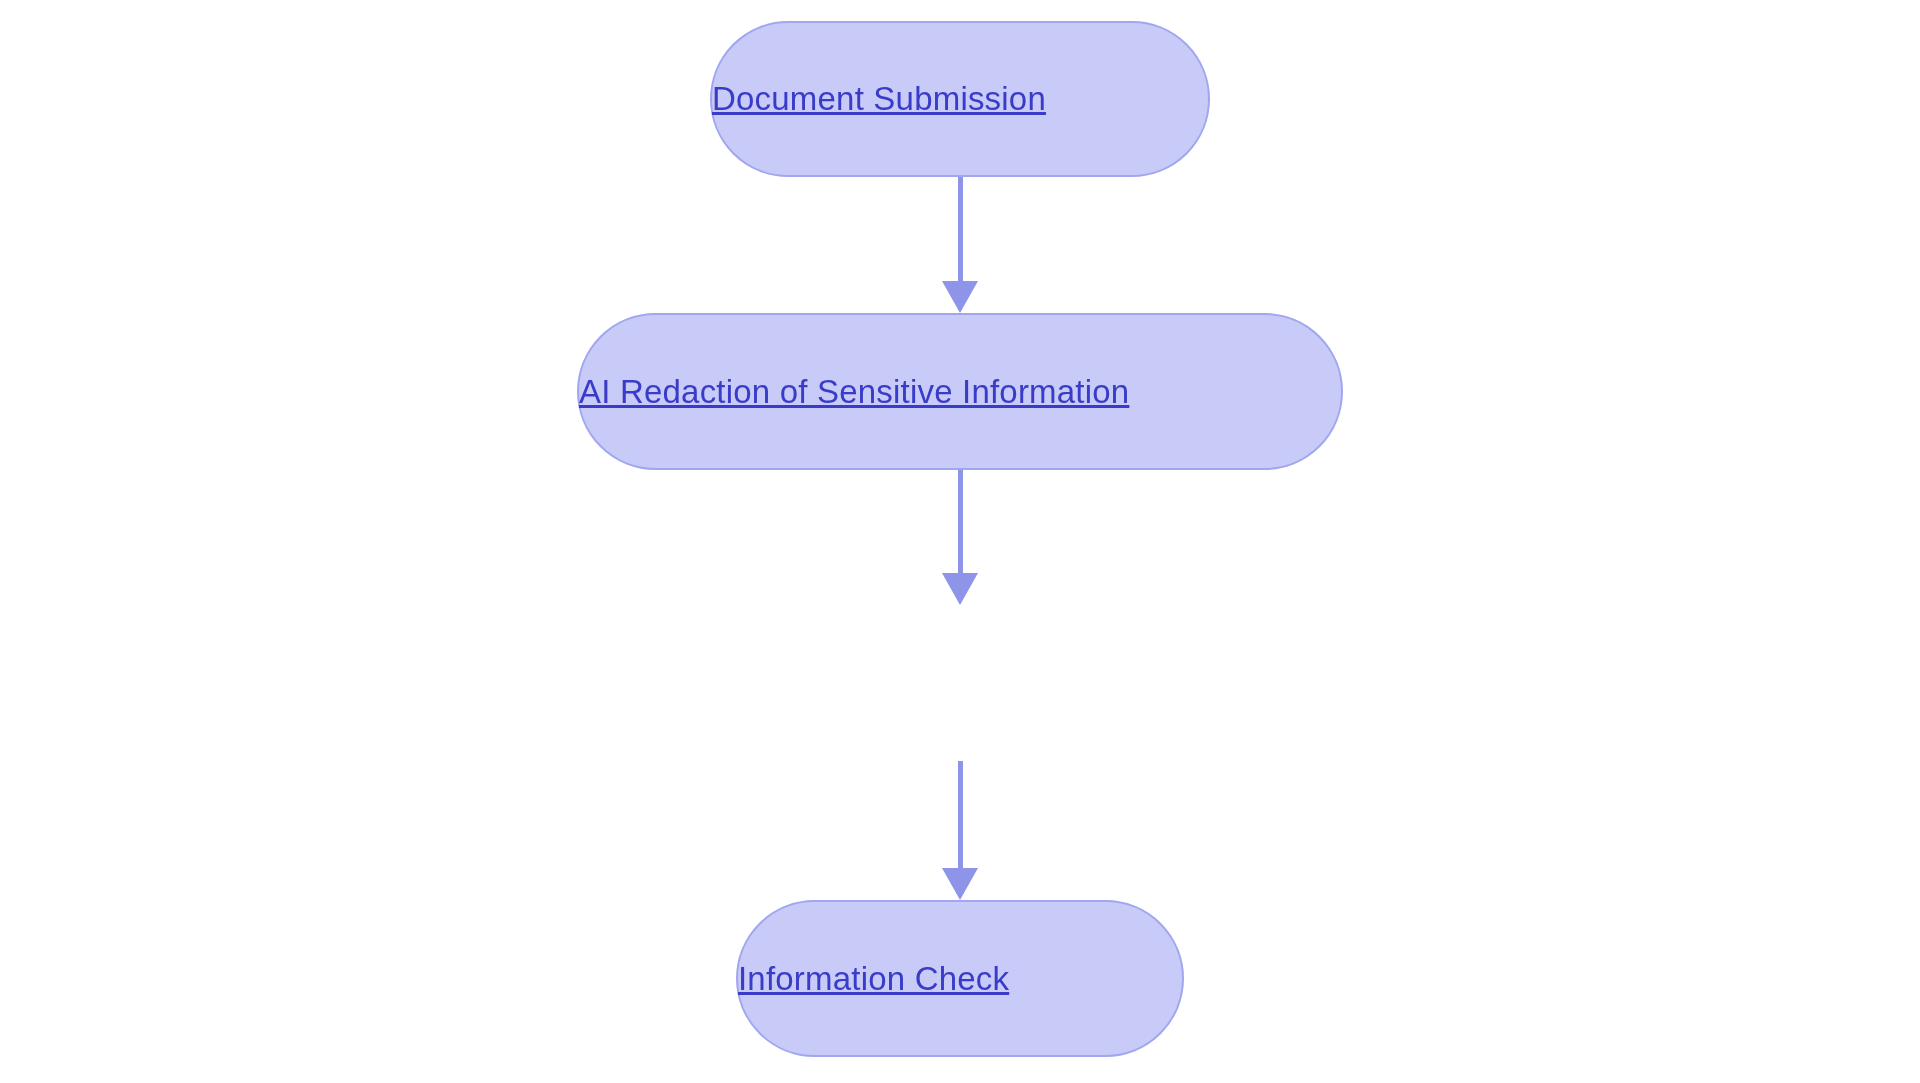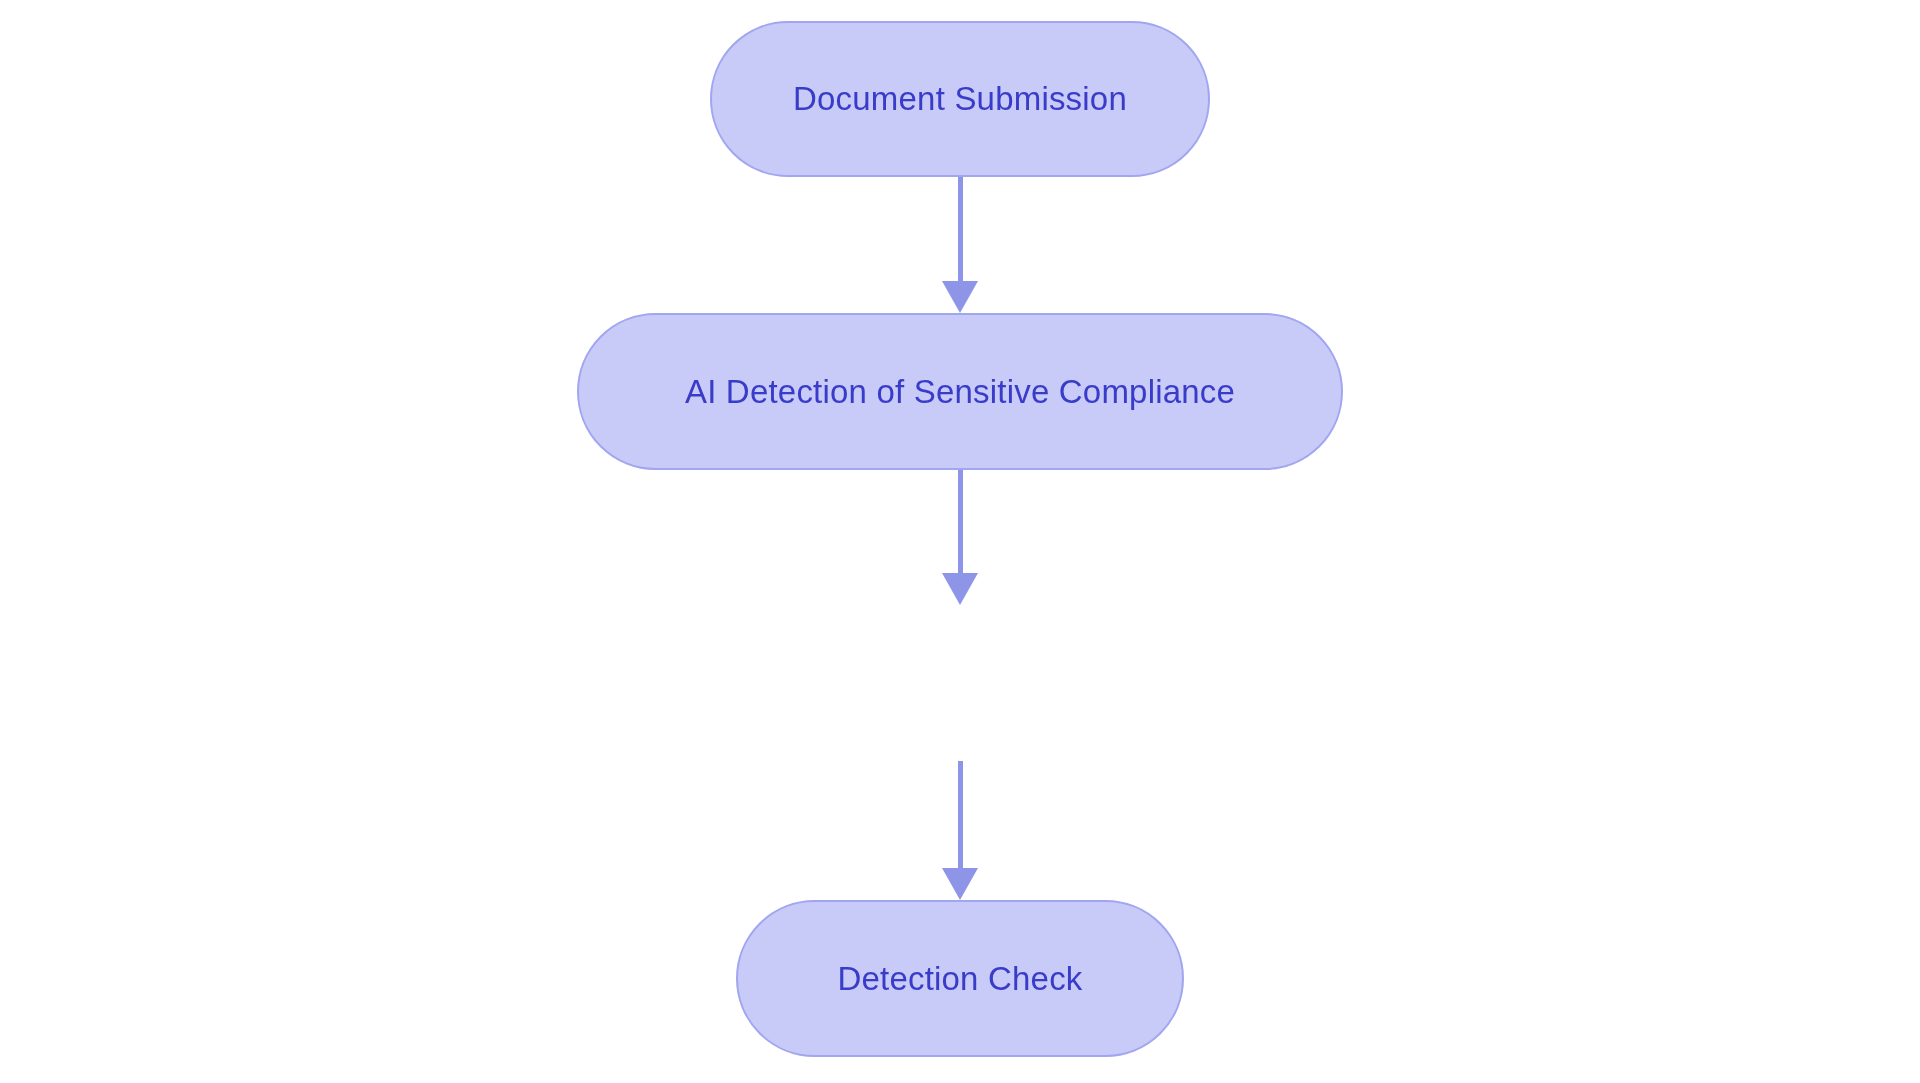--- a/index.html
+++ b/index.html
@@ -24,25 +24,25 @@
   .node {
     position: absolute;
     left: 50%;
     transform: translateX(-50%);
     height: 156px;
     background: var(--node-fill);
     border: 2.5px solid var(--node-border);
     border-radius: 80px;
     display: flex;
     align-items: center;
-    justify-content: center;
     color: var(--node-text);
     font-size: 33px;
     letter-spacing: 0.2px;
     white-space: nowrap;
+    text-decoration: underline;
   }
   .node-1 { top: 21px;  width: 500px; }
   .node-2 { top: 313px; width: 766px; height: 157px; }
   .node-3 { top: 605px; width: 448px; }
   .node-4 { top: 900px; width: 448px; height: 157px; }
 
   .edge {
     position: absolute;
     left: 50%;
     transform: translateX(-50%);
@@ -74,31 +74,31 @@
   <div class="node node-1">
     <span>Document Submission</span>
   </div>
 
   <div class="edge edge-1">
     <div class="shaft"></div>
     <div class="head"></div>
   </div>
 
   <div class="node node-2">
-    <span>AI Detection of Sensitive Compliance</span>
+    <span>AI Redaction of Sensitive Information</span>
   </div>
 
   <div class="edge edge-2">
     <div class="shaft"></div>
     <div class="head"></div>
   </div>
 
 
   <div class="edge edge-3">
     <div class="shaft"></div>
     <div class="head"></div>
   </div>
 
   <div class="node node-4">
-    <span>Detection Check</span>
+    <span>Information Check</span>
   </div>
 
 </div>
 
 </body></html>

